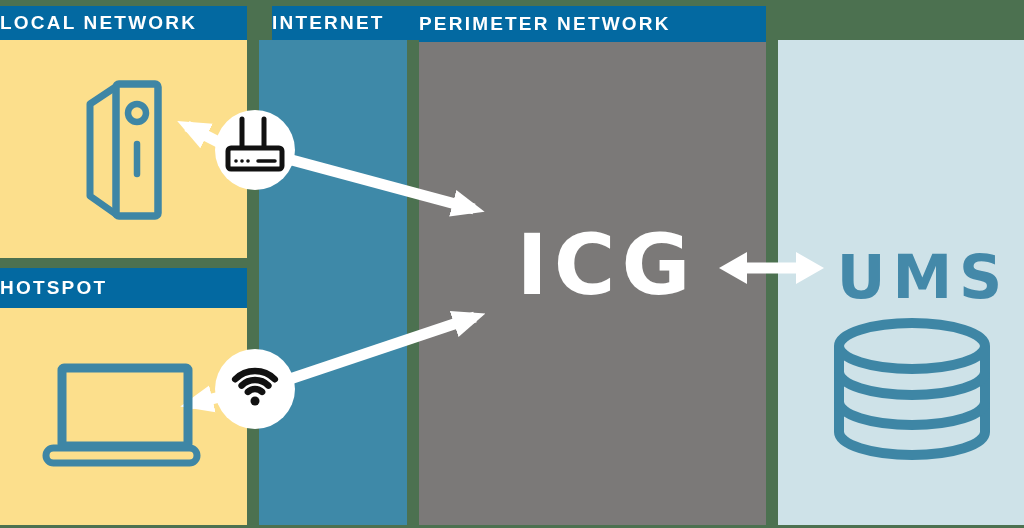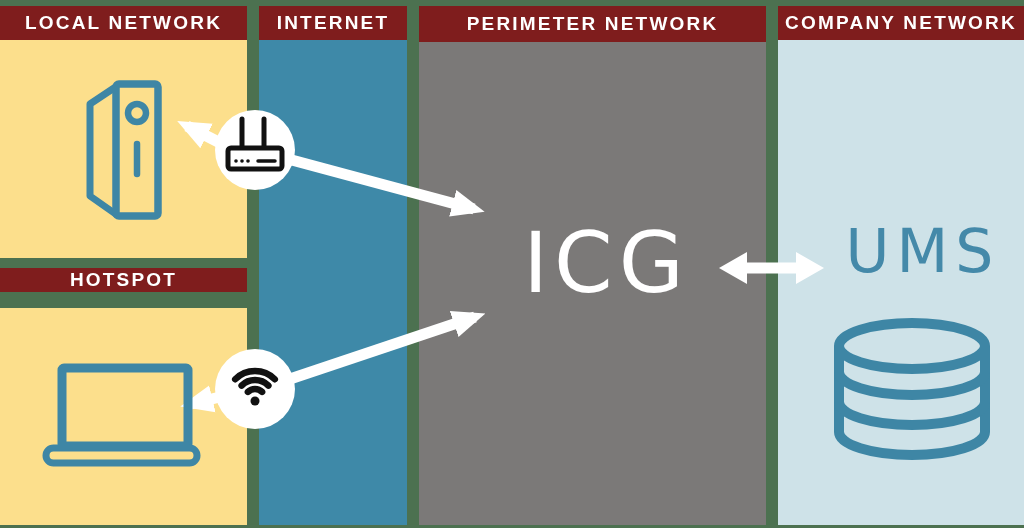--- a/index.html
+++ b/index.html
@@ -3,28 +3,28 @@
 <meta charset="utf-8">
 <style>
   html,body { margin:0; padding:0; background:#222; }
   .stage {
     position:relative; width:1024px; height:528px;
     background:#4C7150; overflow:hidden;
     font-family:"Liberation Sans", sans-serif;
   }
   .panel { position:absolute; }
   .hdr {
-    position:absolute; background:#7f1d1d; color:#ffffff;
-    display:flex; align-items:center; justify-content:center;
+    position:absolute; background:#0369a1; color:#ffffff;
+    display:flex; align-items:center; justify-content:flex-start;
     font-weight:700; font-size:19px; letter-spacing:2.2px;
     white-space:nowrap;
   }
   .biglabel {
-    position:absolute; display:flex; align-items:flex-start; justify-content:center;
-    font-family:"DejaVu Sans", sans-serif; font-weight:400;
+    position:absolute; display:flex; align-items:flex-end; justify-content:center;
+    font-family:"DejaVu Sans", sans-serif; font-weight:700;
     pointer-events:none;
   }
   .biglabel span { display:inline-block; }
   #lbl-icg { left:419px; top:214px; width:347px; height:100px;
              color:#ffffff; font-size:84px; letter-spacing:6px; }
   #lbl-icg span { transform:translateX(14px); }
   #lbl-ums { left:778px; top:216px; width:246px; height:96px;
              color:#4489A9; font-size:60px; letter-spacing:7px; }
   #lbl-ums span { transform:translateX(22px); }
   svg.overlay { position:absolute; left:0; top:0; width:1024px; height:528px; }
@@ -36,30 +36,27 @@
 
   <div class="panel" style="left:0; top:40px; width:247px; height:218px; background:#FCDF8C;"></div>
   <div class="panel" style="left:0; top:308px; width:247px; height:217px; background:#FCDF8C;"></div>
   <div class="panel" style="left:259px; top:40px; width:148px; height:485px; background:#3E89A8;"></div>
   <div class="panel" style="left:419px; top:40px; width:347px; height:485px; background:#7B7978;"></div>
   <div class="panel" style="left:778px; top:40px; width:246px; height:485px; background:#CEE2E8;"></div>
 
   <div class="hdr" style="left:0; top:6px; width:247px; height:34px;">
       <span>LOCAL NETWORK</span>
     </div>
-  <div class="hdr" style="left:259px; top:6px; width:148px; height:34px;">
+  <div class="hdr" style="left:272px; top:6px; width:148px; height:34px;">
       <span>INTERNET</span>
     </div>
   <div class="hdr" style="left:419px; top:6px; width:347px; height:36px;">
       <span>PERIMETER NETWORK</span>
     </div>
-  <div class="hdr" style="left:778px; top:6px; width:246px; height:34px;">
-      <span>COMPANY NETWORK</span>
-    </div>
-  <div class="hdr" style="left:0; top:268px; width:247px; height:24px;">
+  <div class="hdr" style="left:0; top:268px; width:247px; height:40px;">
       <span>HOTSPOT</span>
     </div>
 
   <svg class="overlay" viewBox="0 0 1024 528">
     <defs>
       <marker id="ah" viewBox="0 0 12 10" refX="8" refY="5" markerWidth="3" markerHeight="3" orient="auto">
         <path d="M0,0 L12,5 L0,10 Z" fill="#ffffff"></path>
       </marker>
     </defs>
 

